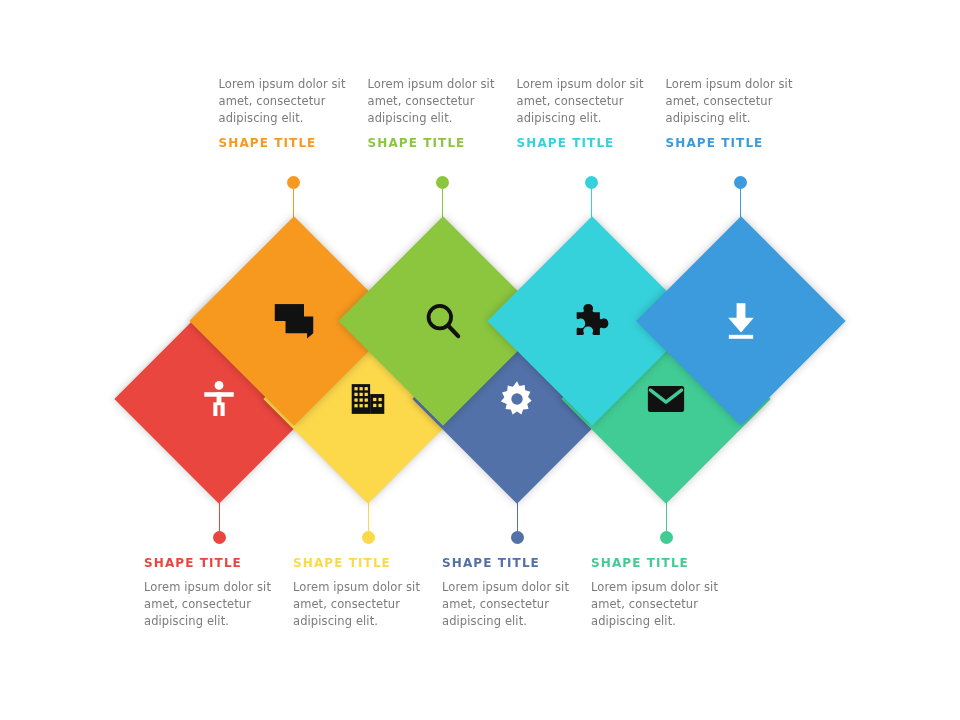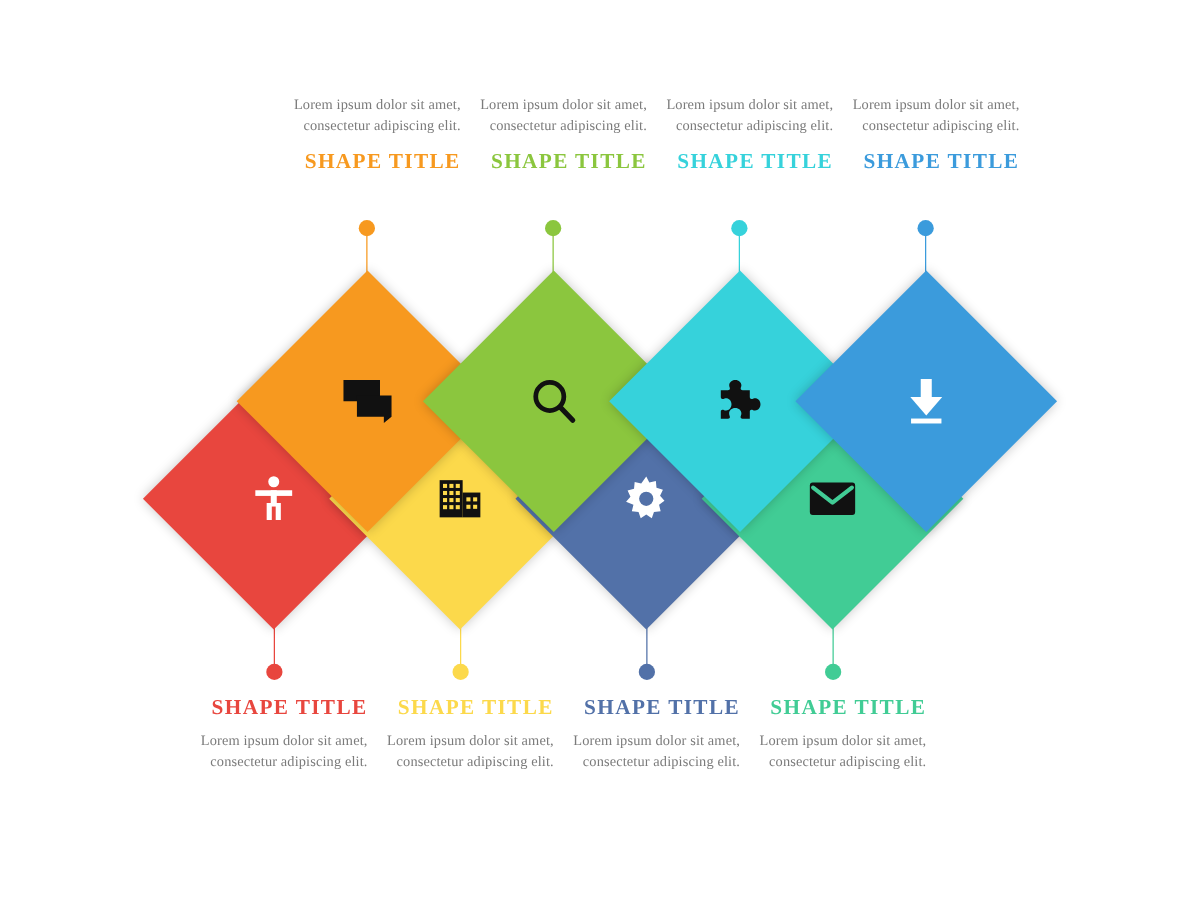--- a/index.html
+++ b/index.html
@@ -16,31 +16,30 @@
   #stage {
     position: relative;
     width: 960px;
     height: 720px;
   }
 
   
   .txtblock {
     position: absolute;
     width: 150px;
-    text-align: right;
-    font-family: Liberation Serif, serif;
+    text-align: left;
   }
   .desc {
     font-size: 11.5px;
     line-height: 17px;
     color: #7b7b7b;
     letter-spacing: 0.1px;
   }
   .title {
-    font-size: 17px;
+    font-size: 12px;
     font-weight: bold;
     letter-spacing: 1.1px;
     white-space: nowrap;
   }
   .top-block .title { margin-top: 9px; }
   .bottom-block .desc { margin-top: 9px; }
 
   
   .conn-line {
     position: absolute;

